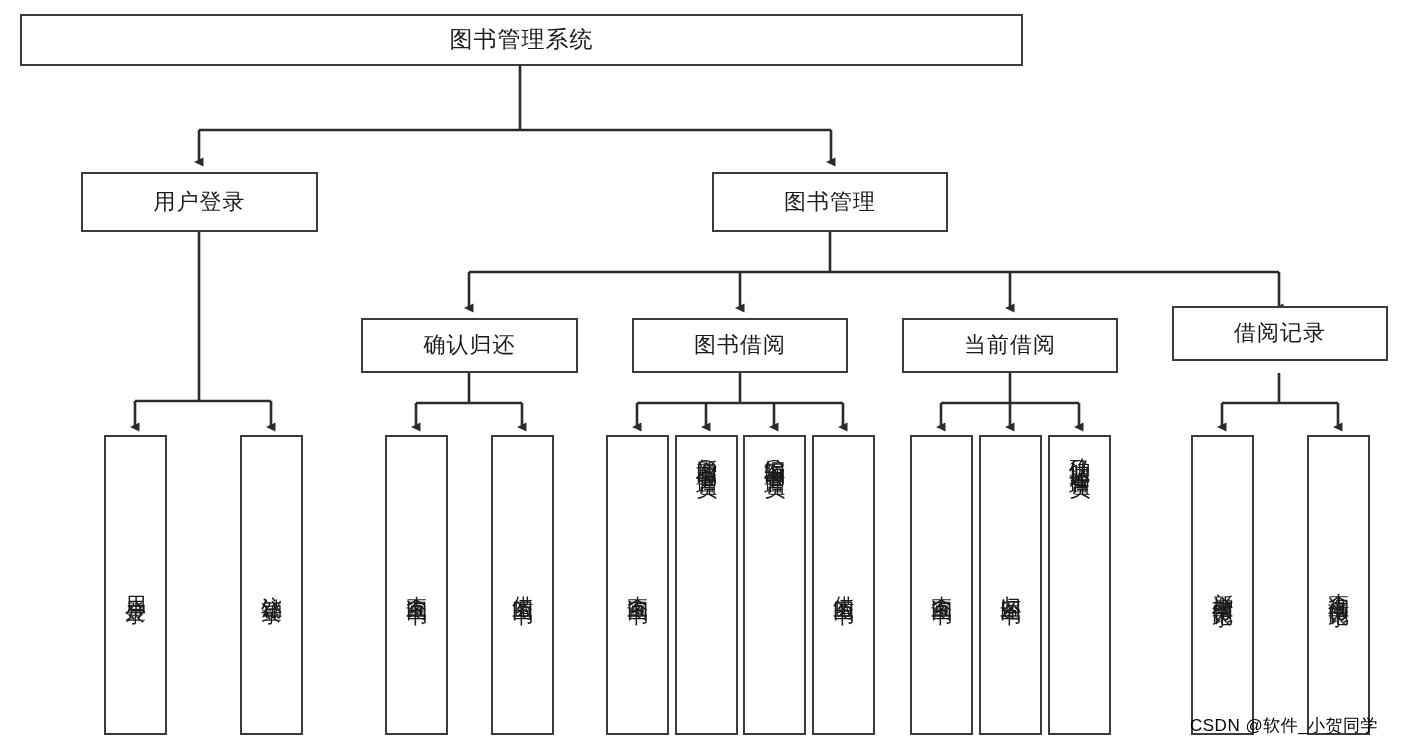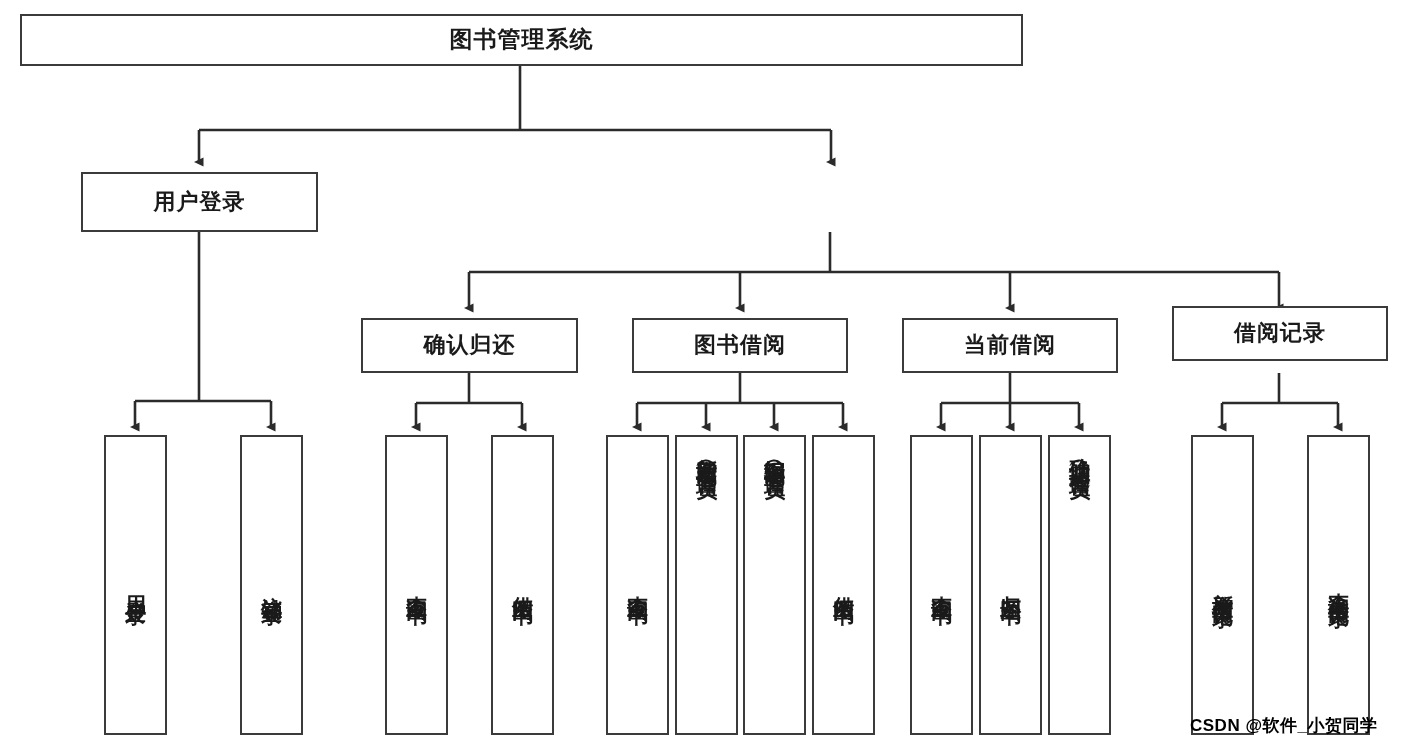--- a/index.html
+++ b/index.html
@@ -9,21 +9,20 @@
   }
   body {
     font-family: "Liberation Sans", "DejaVu Sans", sans-serif;
   }
   #canvas {
     position: relative;
     width: 1405px;
     height: 747px;
     background: #ffffff;
     overflow: hidden;
-    font-weight: bold;
   }
   svg.edges {
     position: absolute;
     left: 0;
     top: 0;
     width: 1405px;
     height: 747px;
     pointer-events: none;
   }
   .node {
@@ -136,20 +135,23 @@
   </svg>
 
   <div class="node h root" style="left:20px; top:14px; width:1003px; height:52px;">
     <span>图书管理系统</span>
   </div>
 
   <div class="node h" style="left:81px; top:172px; width:237px; height:60px;">
     <span>用户登录</span>
   </div>
 
+  <div class="node h" style="left:712px; top:172px; width:236px; height:60px;">
+    <span>图书管理</span>
+  </div>
 
   <div class="node h" style="left:361px; top:318px; width:217px; height:55px;">
     <span>确认归还</span>
   </div>
 
   <div class="node h" style="left:902px; top:318px; width:216px; height:55px;">
     <span>当前借阅</span>
   </div>
 
   <div class="node h" style="left:632px; top:318px; width:216px; height:55px;">

